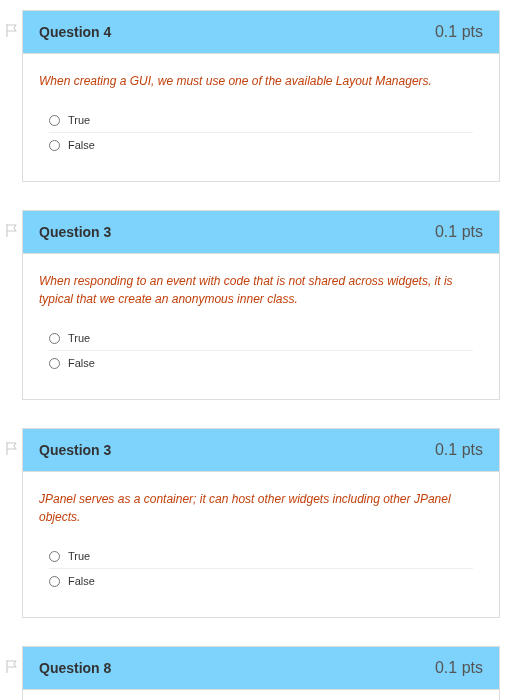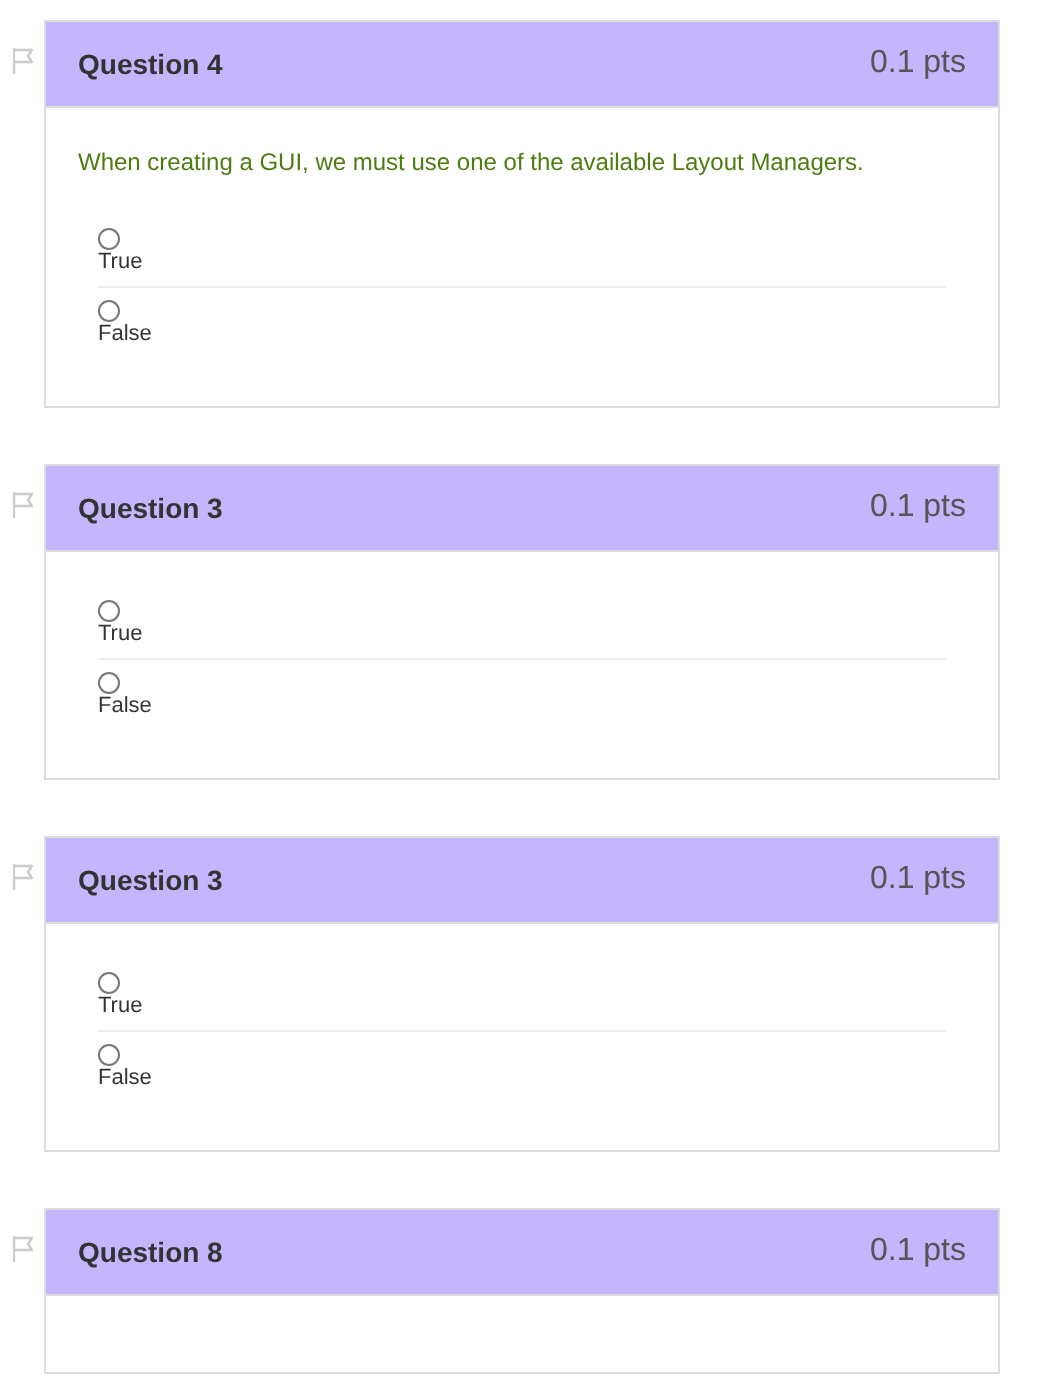--- a/index.html
+++ b/index.html
@@ -35,48 +35,48 @@
       flex: 1;
       border: 1px solid #ddd;
       margin-right: 24px;
     }
     .question-header {
       display: flex;
       justify-content: space-between;
       align-items: center;
       padding: 12px 16px;
       border-bottom: 1px solid #ddd;
-      background: #c4b5fd;
+      background: #7dd3fc;
       text-align: right;
     }
     .question-title {
       font-size: 14px;
       font-weight: bold;
       color: #333;
     }
     .question-points {
       font-size: 16px;
       color: #555;
     }
     .question-body {
       padding: 18px 16px 20px 16px;
     }
     .question-text {
       font-size: 12px;
-      color: #4d7c0f;
+      color: #c2410c;
       line-height: 1.5;
       margin-bottom: 18px;
+      font-style: italic;
     }
     .option-row {
       display: flex;
-      align-items: flex-start;
+      align-items: flex-end;
       padding: 6px 0;
       border-bottom: 1px solid #eee;
       margin: 0 10px;
-      flex-direction: column;
     }
     .option-row:last-child {
       border-bottom: none;
       margin-bottom: 4px;
     }
     .option-row input[type="radio"] {
       margin-right: 8px;
       width: 11px;
       height: 11px;
     }
@@ -122,20 +122,21 @@
             <path d="M1 0 L1 13 M1 1 L10 1 L8 4 L10 7 L1 7" fill="none" stroke="#ccc" stroke-width="1.2" stroke-linejoin="round" stroke-linecap="round"></path>
           </svg>
         </div>
       </div>
       <div class="question-card">
         <div class="question-header">
           <div class="question-title">Question 3</div>
           <div class="question-points">0.1 pts</div>
         </div>
         <div class="question-body">
+          <div class="question-text">When responding to an event with code that is not shared across widgets, it is typical that we create an anonymous inner class.</div>
           <label class="option-row">
             <input type="radio" name="q1" style="">
             <span class="option-label">True</span>
           </label>
           <label class="option-row">
             <input type="radio" name="q1" style="">
             <span class="option-label">False</span>
           </label>
         </div>
       </div>
@@ -147,20 +148,21 @@
             <path d="M1 0 L1 13 M1 1 L10 1 L8 4 L10 7 L1 7" fill="none" stroke="#ccc" stroke-width="1.2" stroke-linejoin="round" stroke-linecap="round"></path>
           </svg>
         </div>
       </div>
       <div class="question-card">
         <div class="question-header">
           <div class="question-title">Question 3</div>
           <div class="question-points">0.1 pts</div>
         </div>
         <div class="question-body">
+          <div class="question-text">JPanel serves as a container; it can host other widgets including other JPanel objects.</div>
           <label class="option-row">
             <input type="radio" name="q2" style="">
             <span class="option-label">True</span>
           </label>
           <label class="option-row">
             <input type="radio" name="q2" style="">
             <span class="option-label">False</span>
           </label>
         </div>
       </div>

